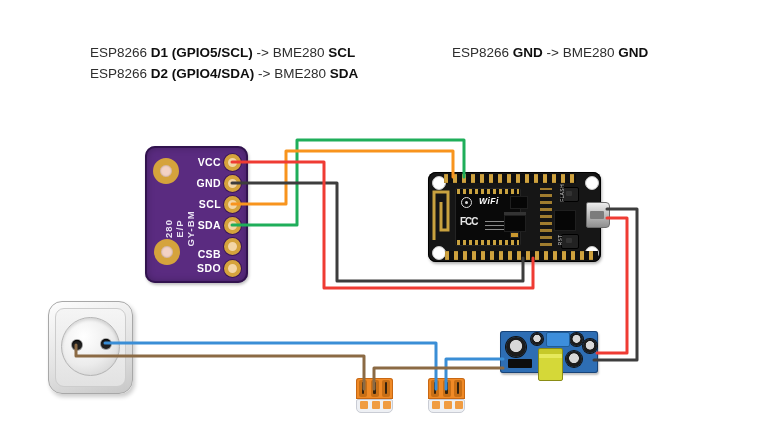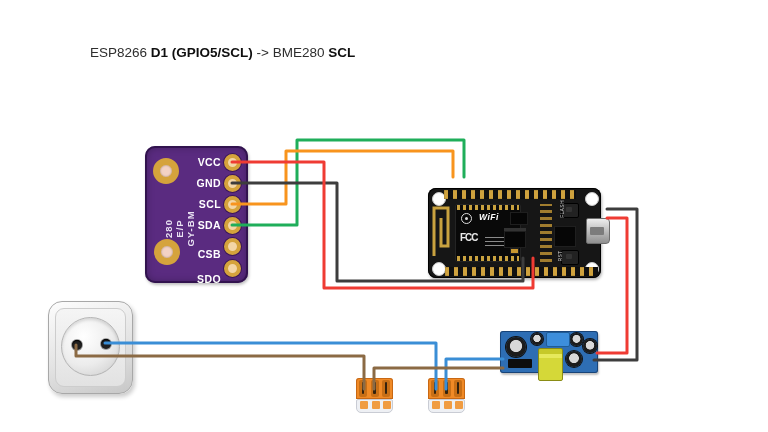--- a/index.html
+++ b/index.html
@@ -17,21 +17,21 @@
   .mount-hole{position:absolute;width:12px;height:12px;border:7px solid #d5a33c;border-radius:50%;
        background:#f3d2c4;box-shadow:inset 0 0 2px rgba(0,0,0,.4);}
   .bme-pad{position:absolute;left:79px;width:9px;height:9px;border:4px solid #d5a33c;border-radius:50%;
        background:#f3d6a6;box-shadow:0 0 0 1px rgba(40,10,60,.6);}
   .bme-pin-label{position:absolute;left:30px;width:46px;text-align:right;font-size:10.5px;
        font-weight:bold;color:#fff;letter-spacing:.4px;}
   #bme-silk{position:absolute;left:6px;top:66px;width:56px;height:33px;transform:rotate(-90deg);
        color:#e9e2f2;font-size:9.5px;font-weight:bold;line-height:11px;text-align:center;letter-spacing:1px;}
 
   
-  #mcu{position:absolute;left:428px;top:188px;width:173px;height:90px;background:#161616;
+  #mcu{position:absolute;left:428px;top:172px;width:173px;height:90px;background:#161616;
        border-radius:8px;box-shadow:inset 0 0 0 1px #000, 1px 2px 3px rgba(0,0,0,.3);}
   .corner-hole{position:absolute;width:12px;height:12px;border-radius:50%;background:#fff;border:1px solid #c9c9c9;}
   .pin-strip{position:absolute;height:9px;background:repeating-linear-gradient(90deg,#cfa23e 0 4px,#101010 4px 9px);
        box-shadow:inset 0 0 1px #000;}
   #esp-module{position:absolute;left:27px;top:16px;width:66px;height:58px;background:#090909;
        border-radius:2px;box-shadow:inset 0 0 0 1px #242424;}
   .castellation{position:absolute;left:2px;width:62px;height:5px;
        background:repeating-linear-gradient(90deg,#c9a23f 0 3px,#0a0a0a 3px 6px);}
   #spiral-logo{position:absolute;left:6px;top:9px;width:9px;height:9px;border:1.5px solid #ddd;border-radius:50%;}
   #spiral-logo::after{content:"";position:absolute;left:3px;top:3px;width:3px;height:3px;background:#ddd;border-radius:50%;}
@@ -81,34 +81,36 @@
 
   #wires{position:absolute;left:0;top:0;pointer-events:none;}
 </style>
 </head>
 <body>
 
 <div id="canvas">
 
   <div class="note" style="left:90px;top:42px;">
     <div><span class="n">ESP8266 </span><span class="b">D1 (GPIO5/SCL)</span><span class="n"> -&gt; BME280 </span><span class="b">SCL</span></div>
+    <div><span class="n">ESP8266 </span><span class="b">D2 (GPIO4/SDA)</span><span class="n"> -&gt; BME280 </span><span class="b">SDA</span></div>
   </div>
   <div class="note" style="left:452px;top:42px;">
+    <div><span class="n">ESP8266 </span><span class="b">GND</span><span class="n"> -&gt; BME280 </span><span class="b">GND</span></div>
   </div>
 
   <div id="bme">
     <div class="mount-hole" style="left:8px;top:12px;"></div>
     <div class="mount-hole" style="left:9px;top:93px;"></div>
 
     <div class="bme-pin-label" style="top:10px;">VCC</div>
     <div class="bme-pin-label" style="top:31px;">GND</div>
     <div class="bme-pin-label" style="top:52px;">SCL</div>
     <div class="bme-pin-label" style="top:73px;">SDA</div>
     <div class="bme-pin-label" style="top:102px;">CSB</div>
-    <div class="bme-pin-label" style="top:127px;">SDO</div>
+    <div class="bme-pin-label" style="top:116px;">SDO</div>
 
     <div class="bme-pad" style="top:7.5px;"></div>
     <div class="bme-pad" style="top:28.5px;"></div>
     <div class="bme-pad" style="top:49.5px;"></div>
     <div class="bme-pad" style="top:70.5px;"></div>
     <div class="bme-pad" style="top:91.5px;"></div>
     <div class="bme-pad" style="top:113.5px;"></div>
 
     <div id="bme-silk">
       <div>280</div>

